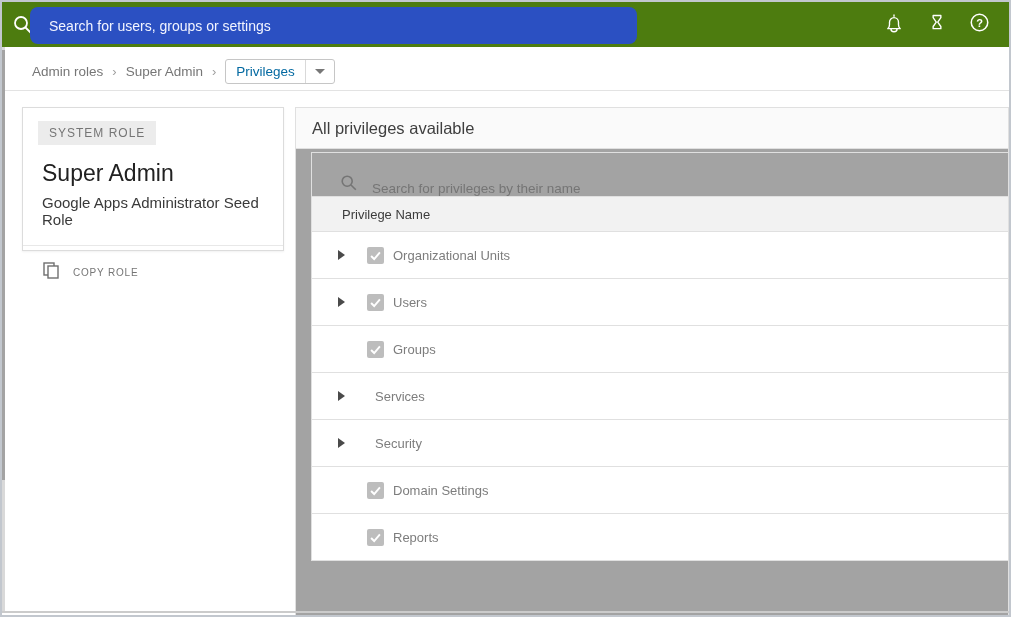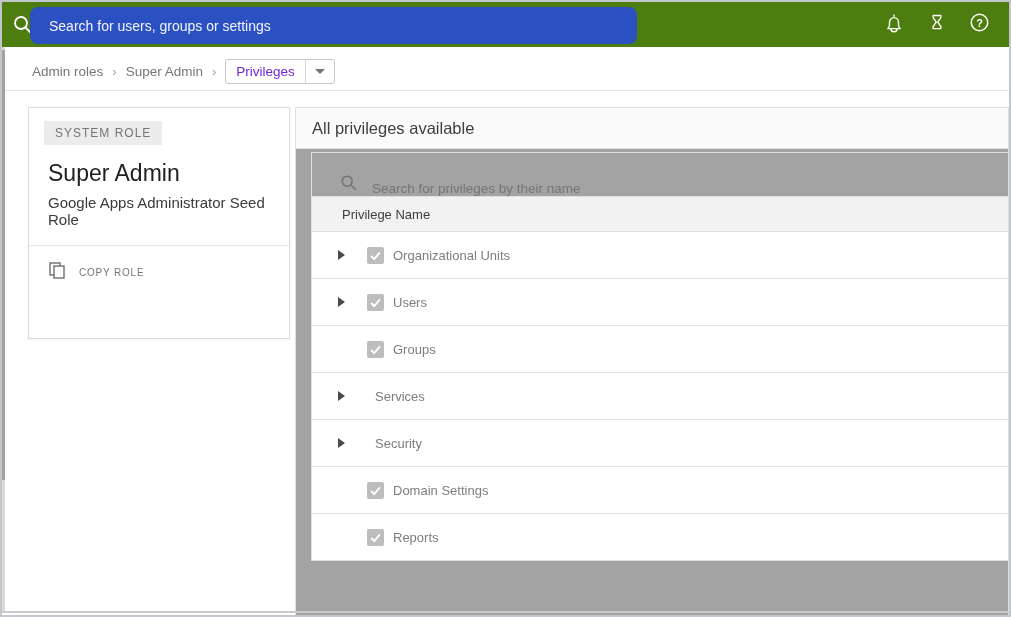--- a/index.html
+++ b/index.html
@@ -13,31 +13,31 @@
   .appbar-input { position:absolute; left:28px; top:5px; width:607px; height:37px; background:#2b50c2; border:none; border-radius:8px; color:#fff; font-size:14px; padding:0 14px 0 19px; font-family:"Liberation Sans", sans-serif; outline:none; }
   .appbar-input::placeholder { color:#f2f4ff; opacity:1; }
   .appbar-actions { position:absolute; right:8px; top:0; height:45px; display:flex; align-items:center; }
   .appbar-action { width:43px; height:45px; display:flex; align-items:center; justify-content:center; cursor:pointer; }
 
   
   .breadcrumb-bar { position:absolute; left:2px; top:36px; right:2px; height:39px; background:#fff; border-bottom:1px solid #e3e3e3; display:flex; align-items:center; padding-left:30px;margin-top:16px; }
   .crumb { color:#767676; font-size:13.5px; }
   .crumb-sep { color:#9e9e9e; font-size:13px; margin:0 9px; }
   .crumb-dropdown { display:inline-flex; align-items:center; height:25px; border:1px solid #c6c6c6; border-radius:3px; background:#fff; padding-left:10px; cursor:pointer; }
-  .crumb-dropdown-label { color:#6d28d9; font-size:13.5px; }
+  .crumb-dropdown-label { color:#0369a1; font-size:13.5px; }
   .crumb-dropdown-div { width:1px; height:23px; background:#d9d9d9; margin-left:10px; }
   .crumb-dropdown-arrowbox { width:28px; display:flex; align-items:center; justify-content:center; }
   .tri-down { width:0; height:0; border-left:5px solid transparent; border-right:5px solid transparent; border-top:5px solid #777; }
 
   
   .left-scroll-track { position:absolute; left:1px; top:47px; width:4px; height:564px; background:#d9d9d9; }
   .left-scroll-thumb { position:absolute; left:1px; top:50px; width:4px; height:430px; background:#a3a3a3; }
 
   
-  .role-card { position:absolute; left:28px; top:107px; width:262px; height:232px; background:#fff; border:1px solid #dcdcdc; box-shadow:0 1px 2px rgba(0,0,0,0.06); }
+  .role-card { position:absolute; left:22px; top:107px; width:262px; height:144px; background:#fff; border:1px solid #dcdcdc; box-shadow:0 1px 2px rgba(0,0,0,0.06); }
   .role-badge { display:inline-block; margin:13px 0 0 15px; background:#ececec; color:#757575; font-size:12px; letter-spacing:1px; padding:5px 11px; }
   .role-title { margin:15px 0 0 19px; font-size:23px; font-weight:400; color:#212121; }
   .role-subtitle { margin:7px 0 0 19px; font-size:15px; color:#3a3a3a; }
   .role-divider { margin-top:17px; border-top:1px solid #e8e8e8; }
   .copy-role { height:53px; display:flex; align-items:center; padding-left:20px; cursor:pointer; }
   .copy-role-label { margin-left:14px; font-size:10px; color:#757575; letter-spacing:0.8px; }
 
   
   .priv-panel { position:absolute; left:295px; top:107px; width:714px; height:564px; border:1px solid #e0e0e0; background:#a3a3a3; overflow:hidden; }
   .priv-header { height:41px; background:#fafafa; border-bottom:1px solid #e0e0e0; line-height:41px; padding-left:16px; font-size:16.5px; color:#3f3f3f; }

